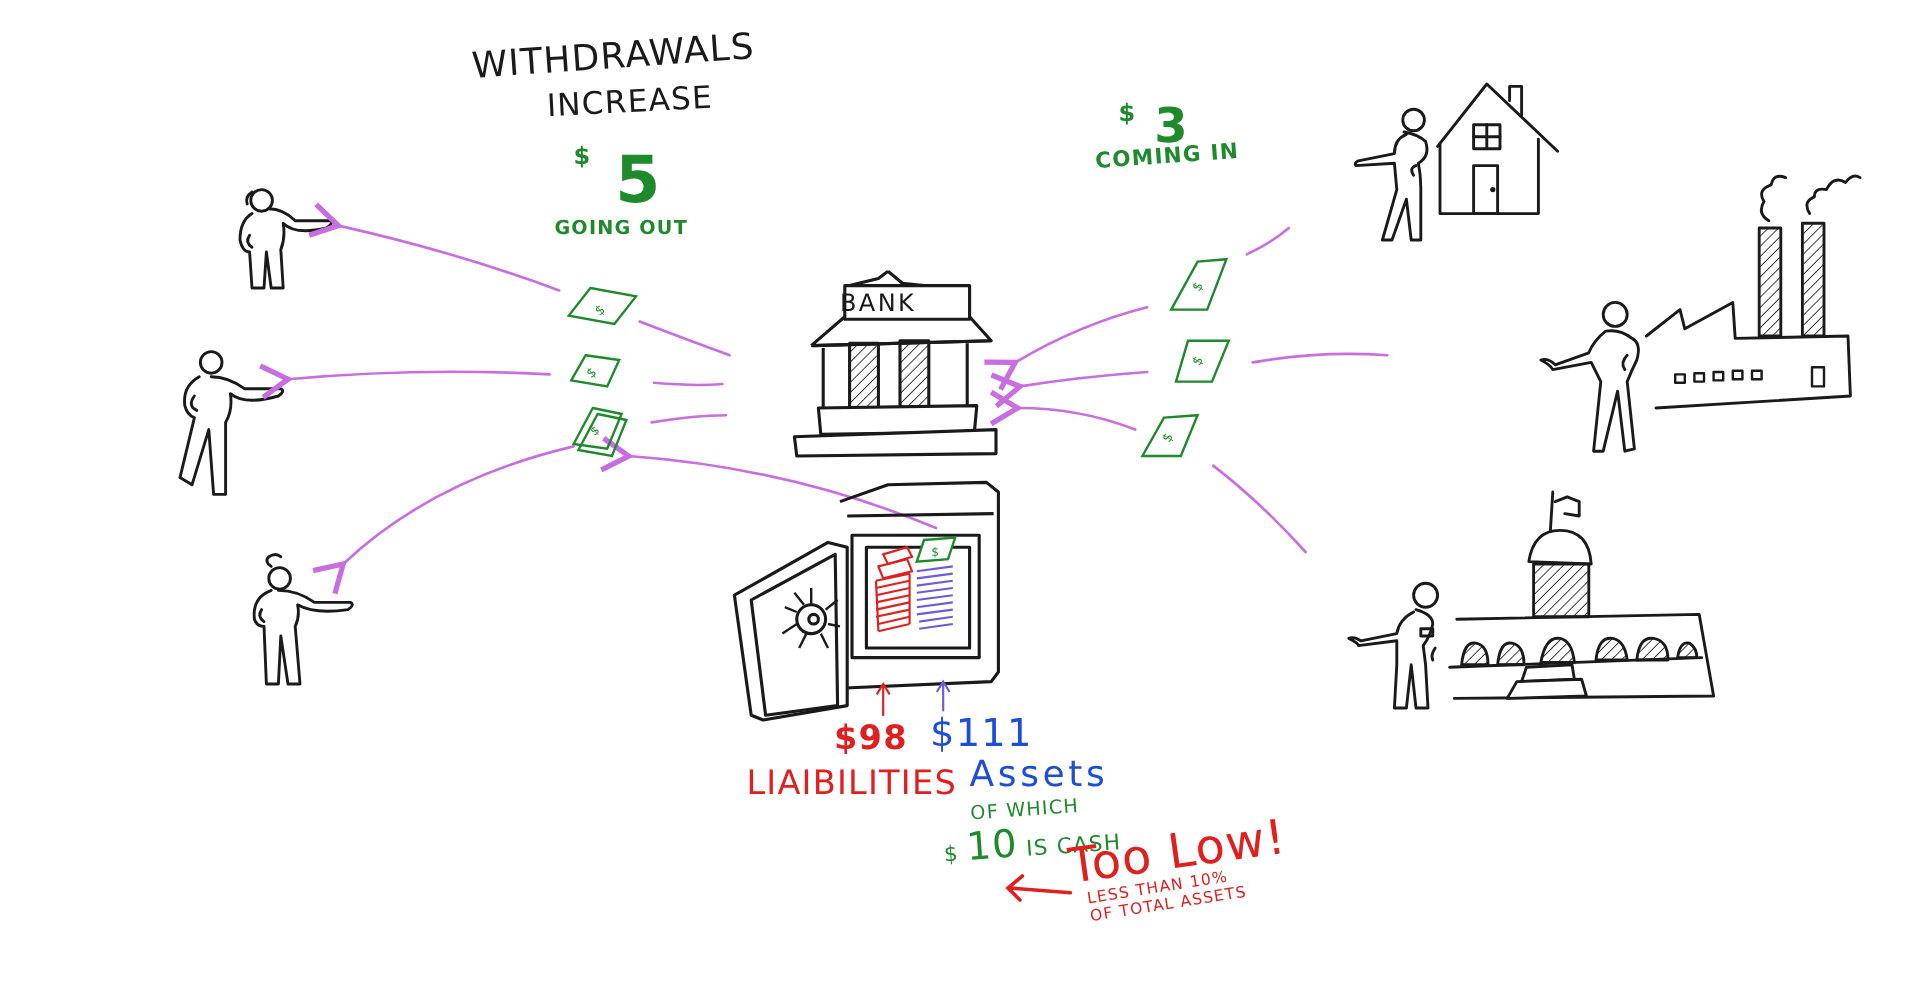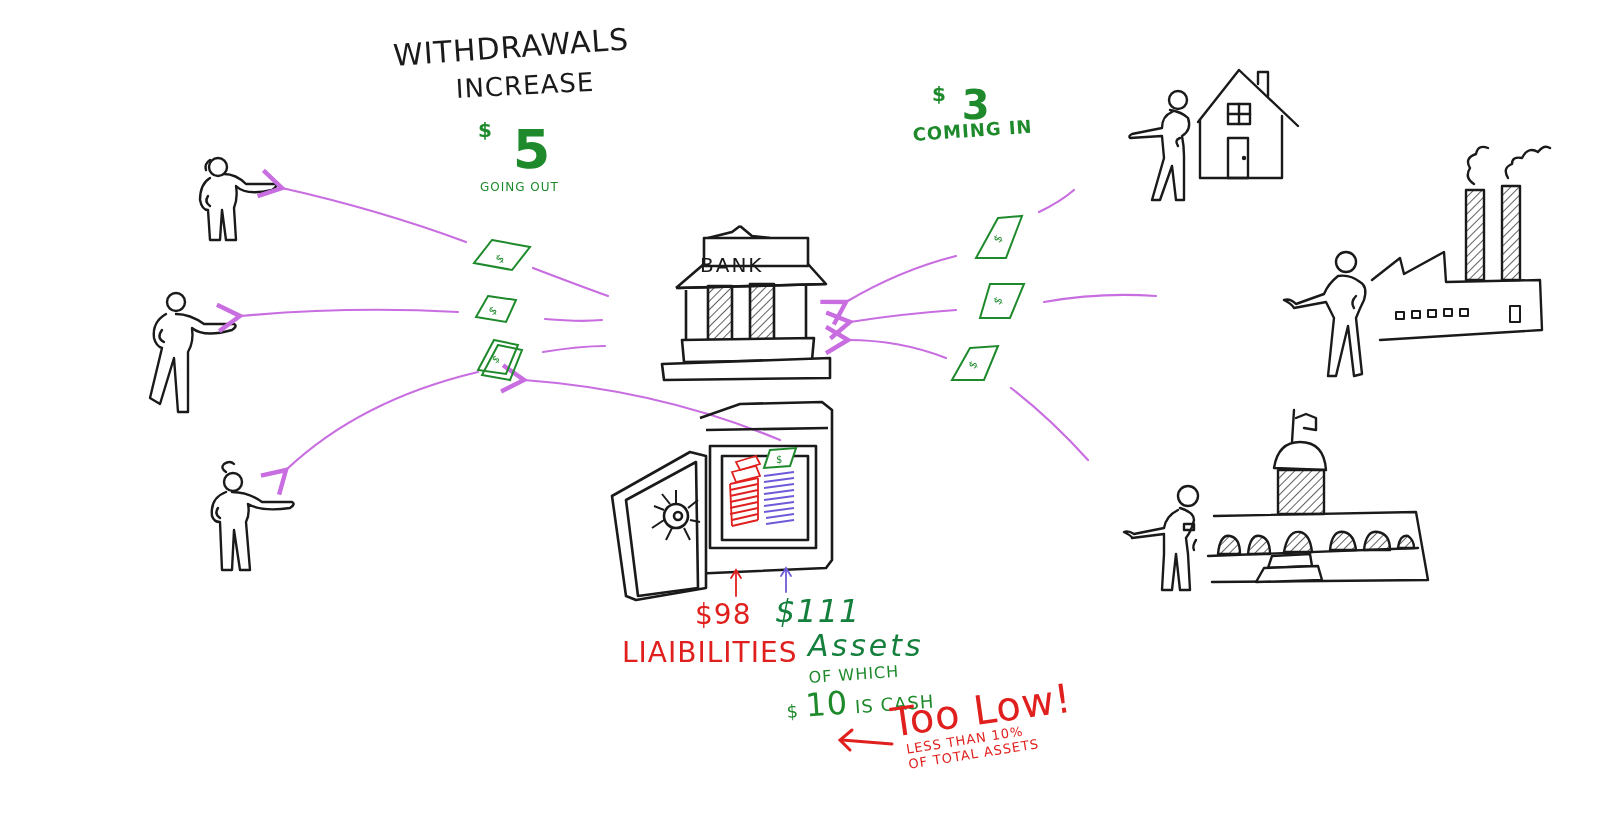--- a/index.html
+++ b/index.html
@@ -2,38 +2,38 @@
 <html><head>
   <meta charset="utf-8">
   <style>
     html, body { margin: 0; padding: 0; background: #ffffff; }
     body { width: 1600px; height: 836px; position: relative; overflow: hidden; font-family: "DejaVu Sans", sans-serif; }
     #canvas { position: absolute; left: 0; top: 0; width: 1600px; height: 836px; }
     .lbl { position: absolute; white-space: nowrap; font-family: "DejaVu Sans", sans-serif; letter-spacing: 1px; }
     .black { color: #1a1a1a; }
     .green { color: #1e8a2c; }
     .red { color: #e0201e; }
-    .purple { color: #15803d; font-style: italic; }
+    .purple { color: #1d4ed8; }
     .title1 { left: 392px; top: 38px; font-size: 30px; transform: rotate(-4deg); transform-origin: left top; }
     .title2 { left: 455px; top: 74px; font-size: 26px; transform: rotate(-3deg); transform-origin: left top; }
     .dollar-small { font-size: 20px; vertical-align: top; }
     .big5 { left: 478px; top: 118px; font-size: 54px; font-weight: bold; }
-    .goingout { left: 480px; top: 180px; font-size: 12px; font-weight: normal; }
+    .goingout { left: 462px; top: 180px; font-size: 16px; font-weight: bold; }
     .big3 { left: 932px; top: 82px; font-size: 40px; font-weight: bold; }
     .comingin { left: 912px; top: 124px; font-size: 18px; font-weight: bold; transform: rotate(-4deg); transform-origin: left top; }
-    .liab-val { left: 695px; top: 598px; font-size: 28px; }
+    .liab-val { left: 695px; top: 598px; font-size: 28px; font-weight: bold; }
     .liab-lbl { left: 622px; top: 636px; font-size: 28px; }
     .asset-val { left: 775px; top: 592px; font-size: 32px; }
     .asset-lbl { left: 792px; top: 628px; font-size: 30px; letter-spacing: 3px; margin-left: 16px; }
     .ofwhich { left: 808px; top: 668px; font-size: 16px; transform: rotate(-4deg); transform-origin: left top; }
     .cash { left: 785px; top: 688px; font-size: 18px; transform: rotate(-4deg); transform-origin: left top; }
     .cash .ten { font-size: 32px; }
     .toolow { left: 888px; top: 700px; font-size: 40px; transform: rotate(-8deg); transform-origin: left top; }
     .lessthan { left: 905px; top: 742px; font-size: 13px; line-height: 15px; transform: rotate(-9deg); transform-origin: left top; white-space: pre; }
-    .banktext { left: 700px; top: 240px; font-size: 20px; letter-spacing: 2px; margin-top: 13px; }
+    .banktext { left: 700px; top: 240px; font-size: 20px; letter-spacing: 2px; }
   </style>
 </head>
 <body>
 
 <svg id="canvas" viewBox="0 0 1600 836" xmlns="http://www.w3.org/2000/svg">
   <defs>
     <pattern id="hatch" width="6" height="6" patternUnits="userSpaceOnUse" patternTransform="rotate(45)">
       <line x1="0" y1="0" x2="0" y2="6" stroke="#1a1a1a" stroke-width="1.4"></line>
     </pattern>
     <marker id="arrowP" markerWidth="14" markerHeight="14" refX="2" refY="7" orient="auto-start-reverse">

